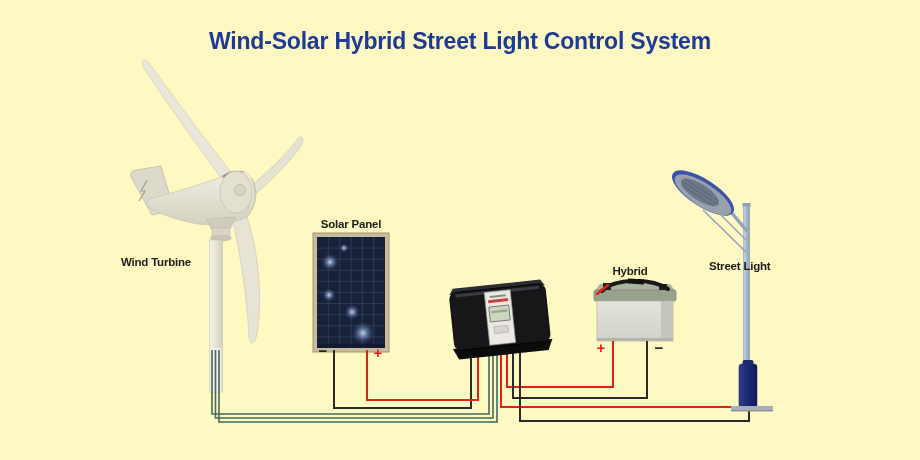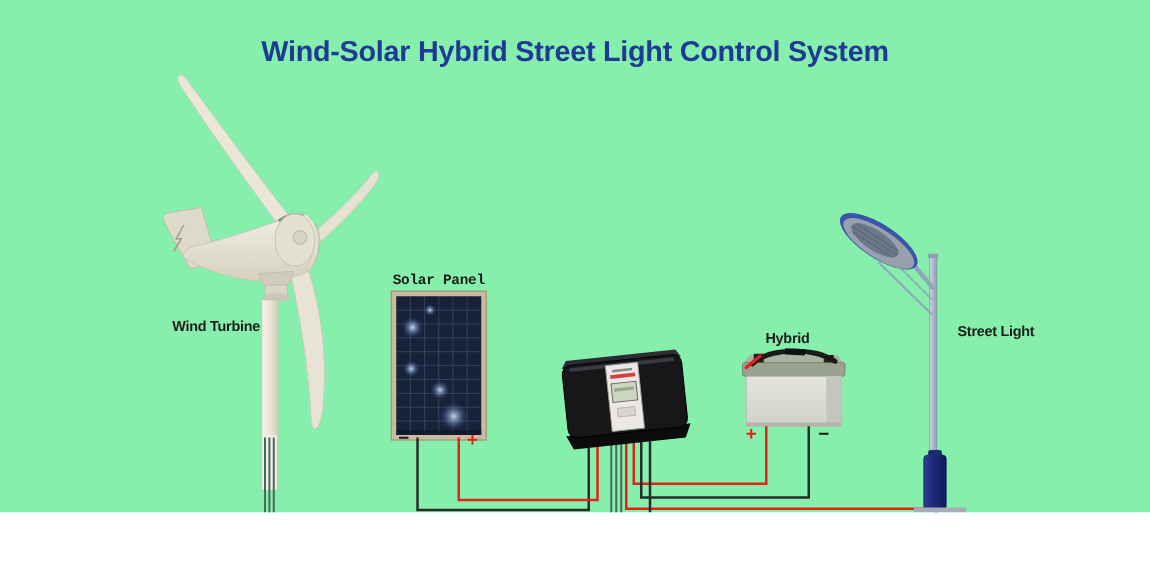--- a/index.html
+++ b/index.html
@@ -1,16 +1,16 @@
 <!DOCTYPE html>
 <html><head>
 <meta charset="utf-8">
 <style>
   html,body{margin:0;padding:0;background:#fff;}
-  #page{position:relative;width:920px;height:410px;background:#86efac;overflow:hidden;
+  #page{position:relative;width:920px;height:460px;background:#fef9c3;overflow:hidden;
         font-family:"Liberation Sans",sans-serif;}
   #title{position:absolute;top:28px;left:0;width:920px;text-align:center;
          font:bold 23px "Liberation Sans",sans-serif;color:#1e3a96;letter-spacing:-0.2px;}
   svg{position:absolute;top:0;left:0;}
   .lbl{position:absolute;font:bold 11.5px "Liberation Sans",sans-serif;color:#1b1b1b;
        text-align:center;letter-spacing:-0.2px;white-space:nowrap;}
   .mark{position:absolute;font:bold 15px "Liberation Sans",sans-serif;width:16px;
         text-align:center;line-height:14px;}
   .mark.pos{color:#e32119;}
   .mark.neg{color:#1a1a1a;}
@@ -139,23 +139,23 @@
       <rect x="458" y="290" width="84" height="3" fill="#3a3a42"></rect>
       <rect x="487" y="291" width="26" height="53" fill="#ece9e4" stroke="#9a9a94" stroke-width="0.7"></rect>
       <rect x="492" y="295" width="16" height="2" fill="#8a8a84"></rect>
       <rect x="490" y="299" width="20" height="3" fill="#cc2222" opacity="0.85"></rect>
       <rect x="490" y="306" width="20" height="15" fill="#cdd6c0" stroke="#666" stroke-width="0.8"></rect>
       <rect x="492" y="310" width="16" height="2.5" fill="#9aa88e"></rect>
       <rect x="493" y="326" width="14" height="7" fill="#d8d5cf" stroke="#aaa" stroke-width="0.6"></rect>
     </g>
   </svg>
 
-  <div class="lbl" style="left:104px;top:256px;width:104px;text-align:right;">Wind Turbine</div>
-  <div class="lbl" style="left:301px;top:218px;width:100px;font-family:Liberation Mono, monospace;">Solar Panel</div>
+  <div class="lbl" style="left:104px;top:256px;width:104px;">Wind Turbine</div>
+  <div class="lbl" style="left:301px;top:218px;width:100px;">Solar Panel</div>
   <div class="lbl" style="left:582px;top:265px;width:96px;">Hybrid</div>
-  <div class="lbl" style="left:766px;top:260px;width:90px;text-align:left;">Street Light</div>
+  <div class="lbl" style="left:709px;top:260px;width:90px;text-align:left;">Street Light</div>
 
   <div class="mark neg" style="left:315px;top:344px;">−</div>
   <div class="mark pos" style="left:370px;top:346px;">+</div>
   <div class="mark pos" style="left:593px;top:341px;">+</div>
   <div class="mark neg" style="left:651px;top:341px;">−</div>
 
 </div>
 
 </body></html>

